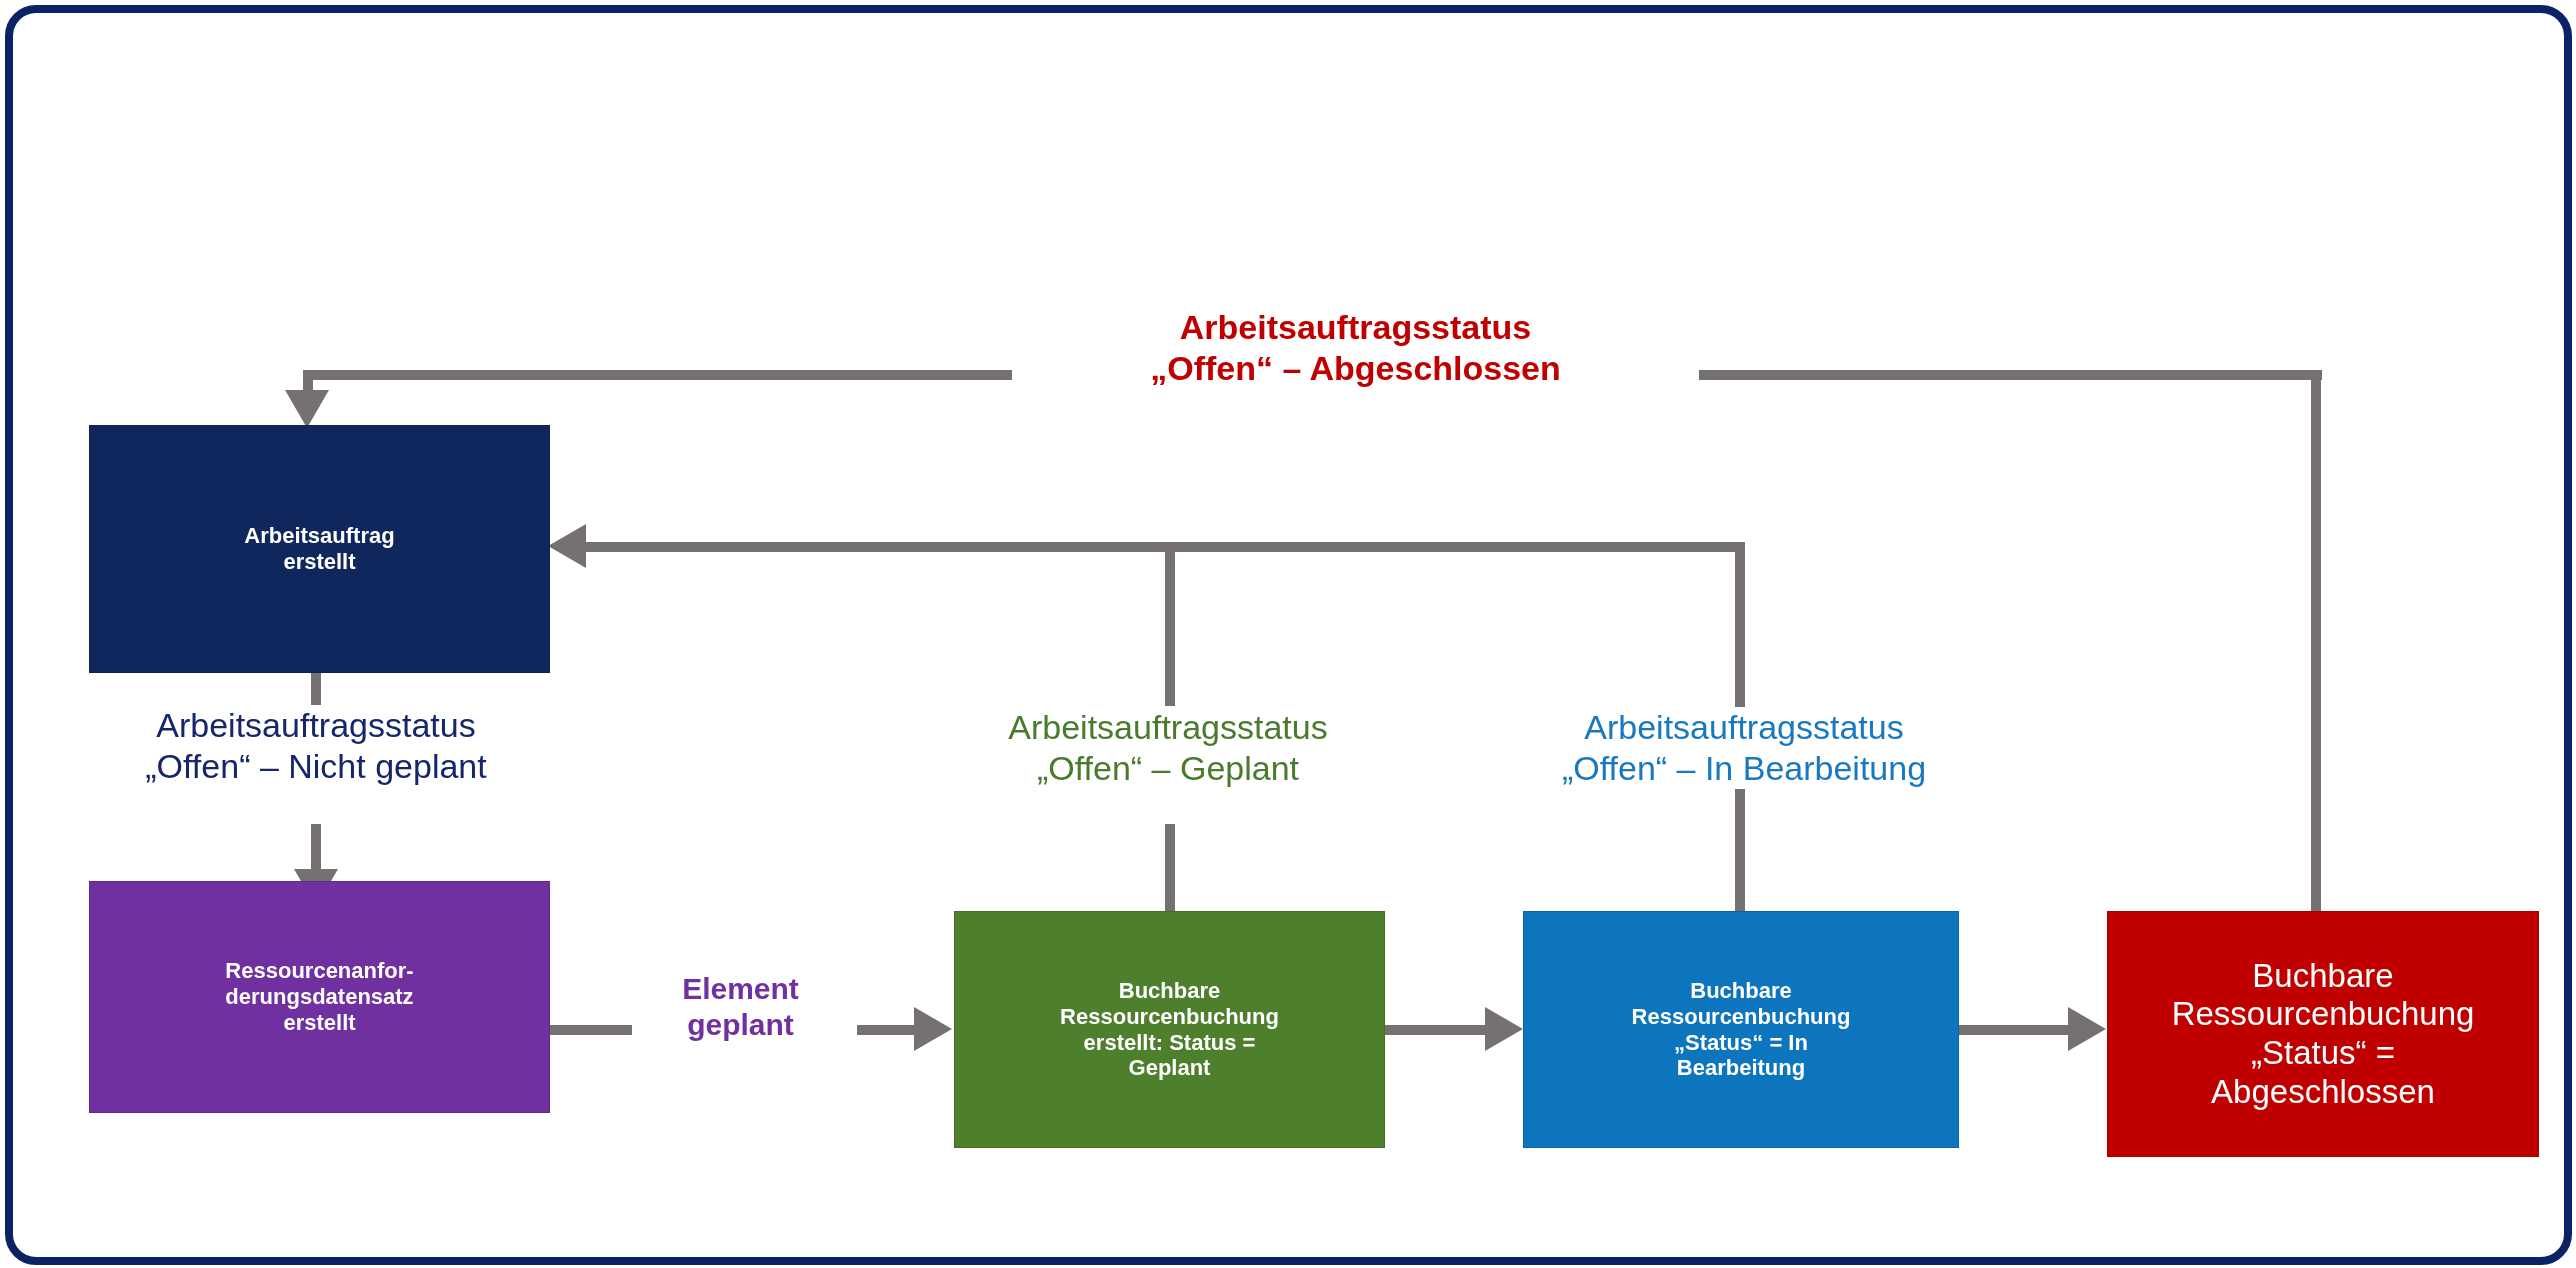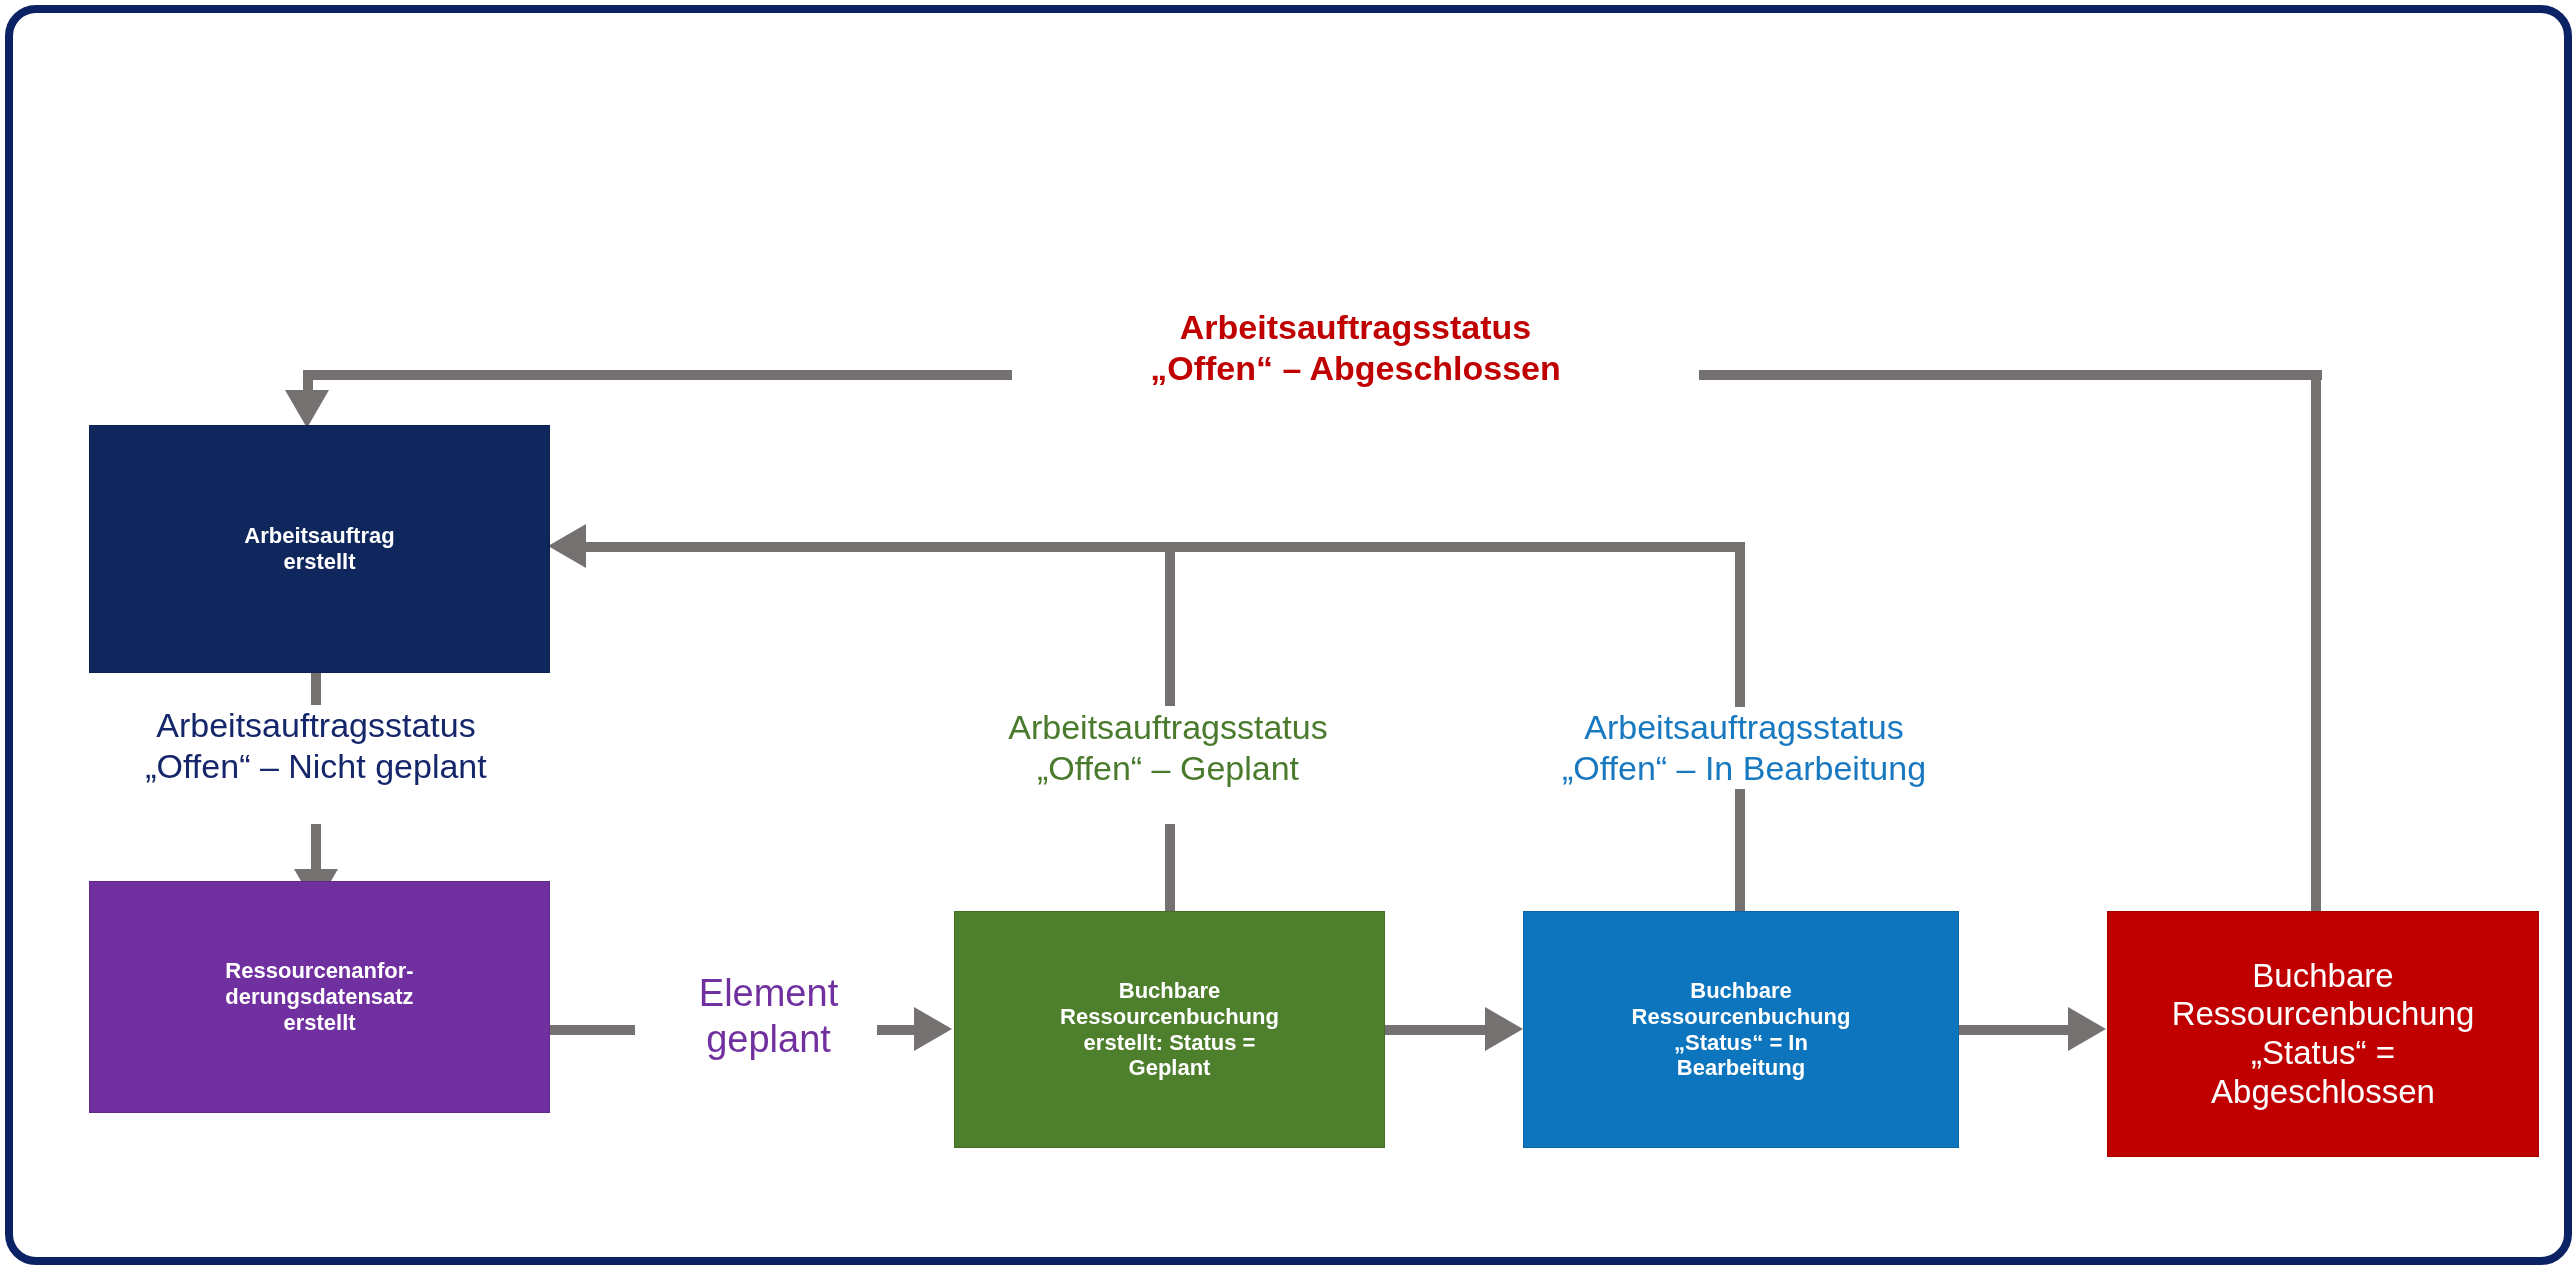--- a/index.html
+++ b/index.html
@@ -111,22 +111,22 @@
   }
   #label-planned {
     left: 922px; top: 707px; width: 492px;
     color: #4a7a2c; font-weight: 400; font-size: 34px;
   }
   #label-inprogress {
     left: 1482px; top: 707px; width: 524px;
     color: #1878c0; font-weight: 400; font-size: 34px;
   }
   #label-element-planned {
-    left: 660px; top: 971px; width: 217px;
-    color: #7030a0; font-weight: normal; font-size: 38px;
+    left: 632px; top: 971px; width: 217px;
+    color: #7030a0; font-weight: bold; font-size: 30px;
   }
 </style>
 </head>
 <body>
 
 <div id="canvas">
 
   <div class="frame"></div>
 
 

